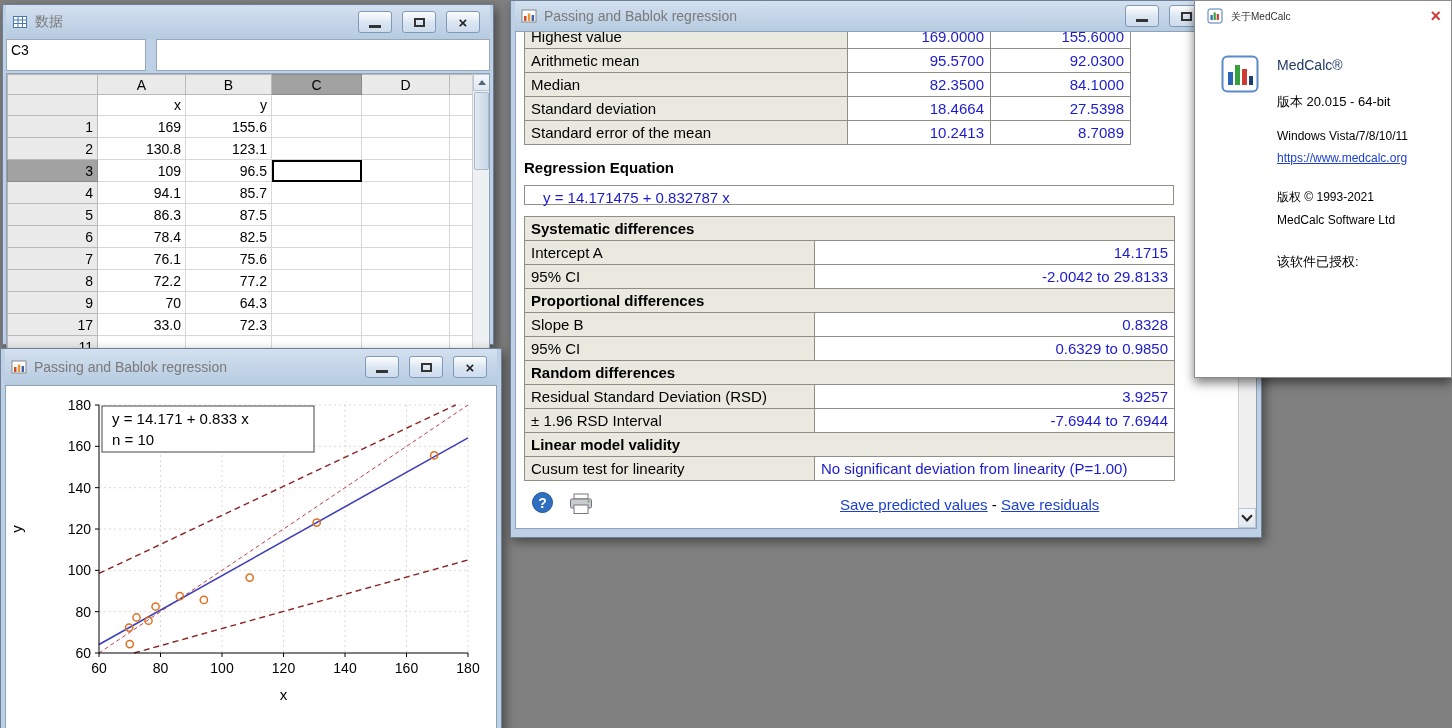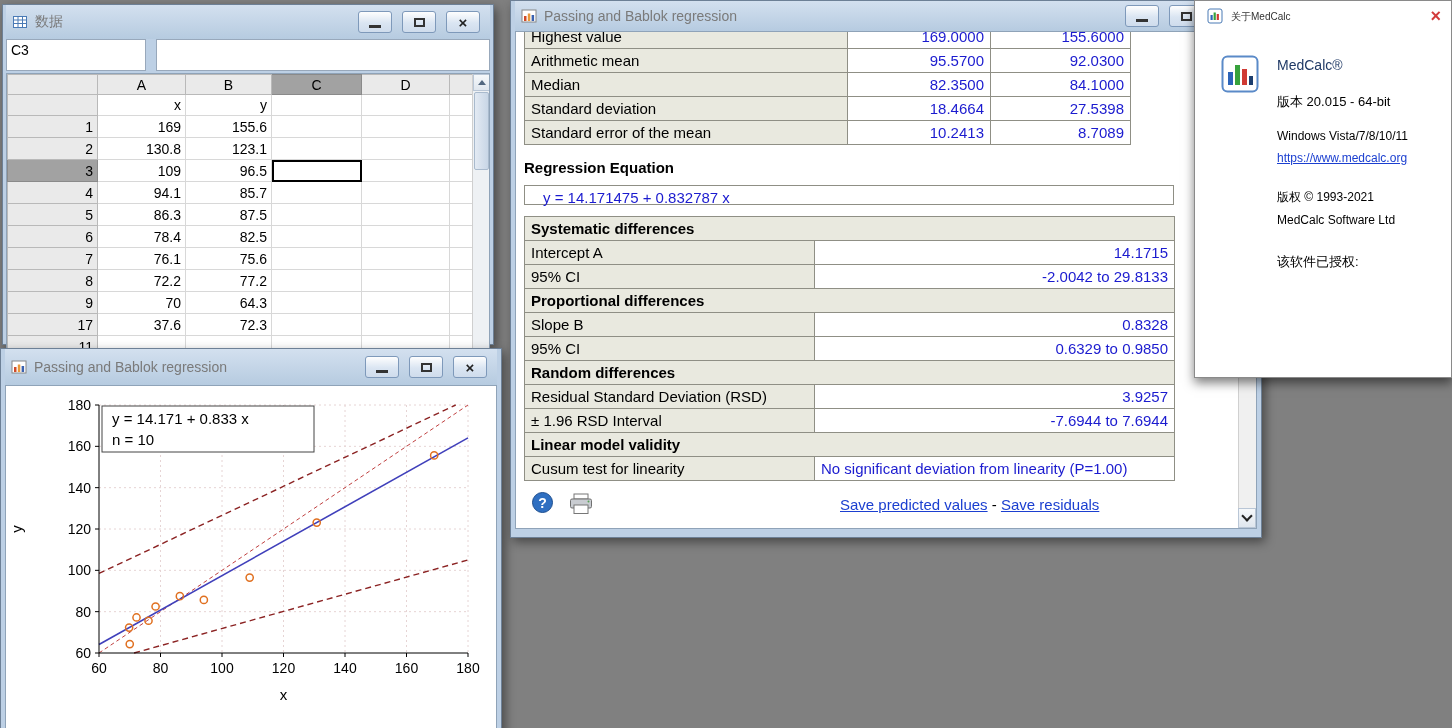--- a/index.html
+++ b/index.html
@@ -233,21 +233,21 @@
           <tr>
             <td class="rowhead">9</td>
             <td class="num">70</td>
             <td class="num">64.3</td>
             <td></td>
             <td></td>
             <td></td>
           </tr>
           <tr>
             <td class="rowhead">17</td>
-            <td class="num">37.6</td>
+            <td class="num">33.0</td>
             <td class="num">72.3</td>
             <td></td>
             <td></td>
             <td></td>
           </tr>
           <tr>
             <td class="rowhead">11</td>
             <td class="num"></td>
             <td class="num"></td>
             <td></td>

